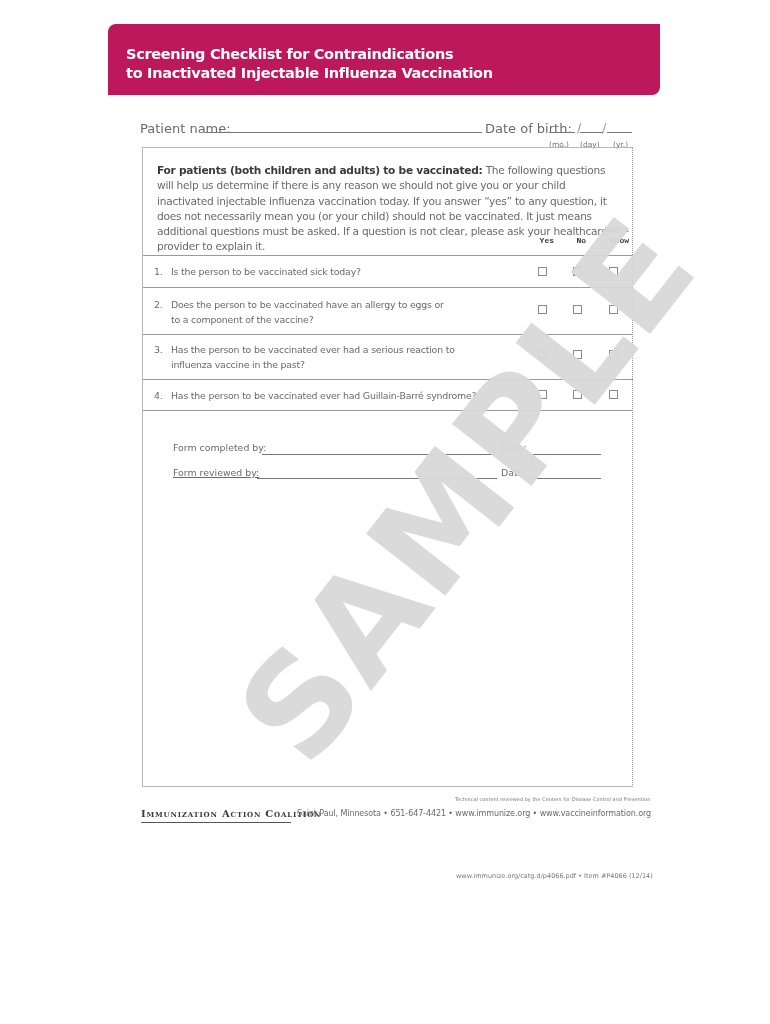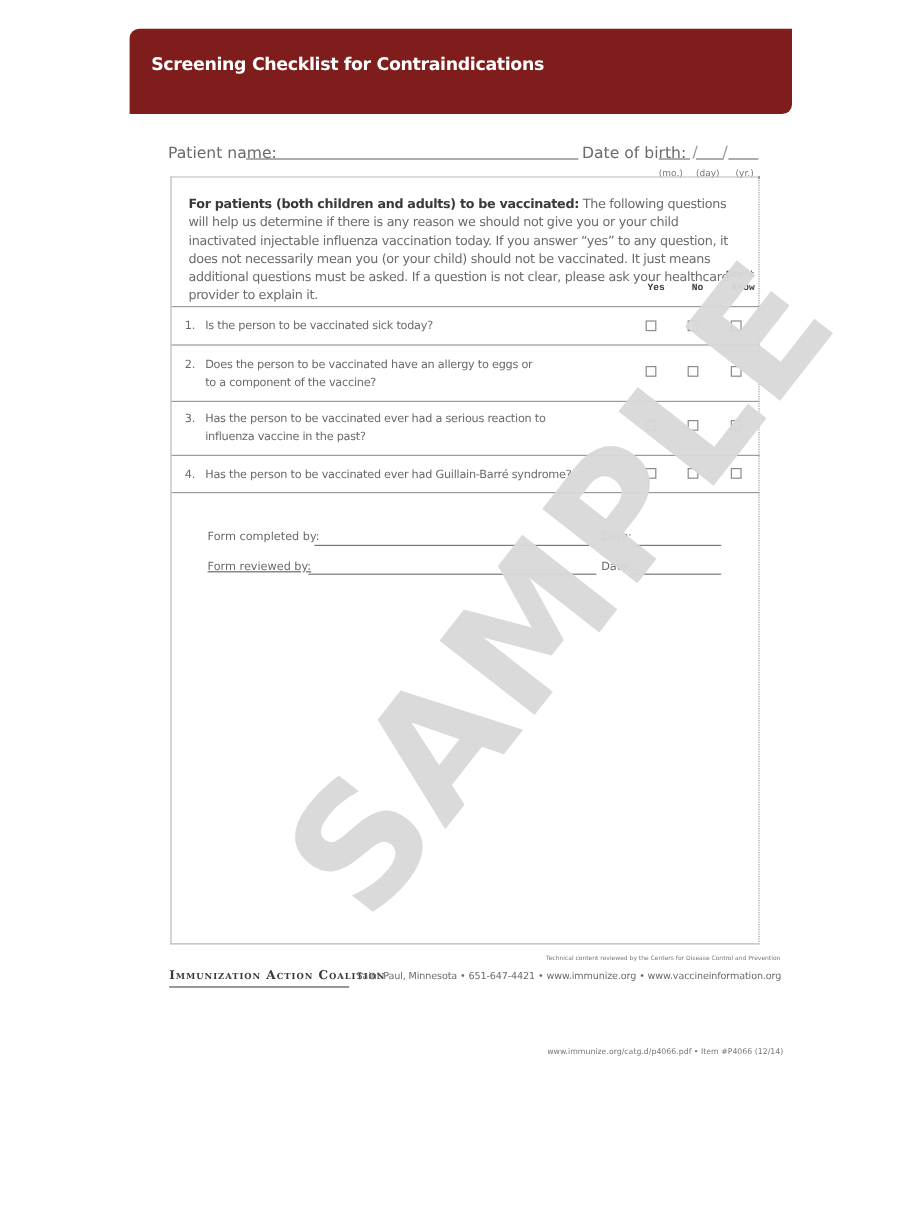--- a/index.html
+++ b/index.html
@@ -1,17 +1,17 @@
 <!DOCTYPE html>
 <html><head>
 <meta charset="utf-8">
 <style>
   html, body { margin:0; padding:0; background:#ffffff; }
   body { width:770px; height:1024px; position:relative; overflow:hidden; font-family:"DejaVu Sans", sans-serif; color:#5a5a5a; }
-  .banner { position:absolute; left:108px; top:24px; width:552px; height:71px; background:#7f1d1d; border-radius:8px 0 8px 0; }
+  .banner { position:absolute; left:108px; top:24px; width:552px; height:71px; background:#be185d; border-radius:8px 0 8px 0; }
   .banner-title { position:absolute; left:18px; top:21px; color:#ffffff; font-family:"DejaVu Sans", sans-serif; font-weight:bold; font-size:14.5px; line-height:19px; letter-spacing:-0.3px; }
   .patient-row { position:absolute; left:140px; top:121px; width:492px; height:14px; font-size:13px; color:#6a6a6a; font-family:"DejaVu Sans", sans-serif; }
   .patient-row span { position:absolute; top:0; white-space:nowrap; }
   .uline { position:absolute; border-bottom:1px solid #777; height:0; }
   .dob-sub { position:absolute; top:140px; font-size:7.5px; color:#777; font-family:"DejaVu Sans", sans-serif; }
   .box { position:absolute; left:142px; top:147px; width:491px; height:640px; border:1px solid #b8b8b8; border-right:1px dotted #999; box-sizing:border-box; }
   .intro { position:absolute; left:157px; top:163px; width:460px; font-size:10.6px; line-height:15.3px; color:#6a6a6a; font-family:"DejaVu Sans", sans-serif; letter-spacing:-0.25px; }
   .intro b { color:#3a3a3a; font-weight:bold; }
   .colhead { position:absolute; font-size:8px; font-weight:bold; color:#3a3a3a; text-align:right; line-height:11px; font-family:Liberation Mono, monospace; }
   .rowline { position:absolute; left:143px; width:490px; border-top:1px solid #9a9a9a; }
@@ -27,20 +27,21 @@
   .org-line { position:absolute; left:141px; top:822px; width:150px; border-top:1px solid #555; }
   .contact { position:absolute; left:297px; top:809px; font-size:8px; color:#6a6a6a; font-family:"DejaVu Sans", sans-serif; white-space:nowrap; letter-spacing:-0.1px; }
   .itemref { position:absolute; left:456px; top:872px; font-size:6.5px; color:#777; font-family:"DejaVu Sans", sans-serif; white-space:nowrap; }
 </style>
 </head>
 <body>
 
 <div class="banner">
   <div class="banner-title">
     <div>Screening Checklist for Contraindications</div>
+    <div>to Inactivated Injectable Influenza Vaccination</div>
   </div>
 </div>
 
 <div class="patient-row">
   <span style="left:0;">Patient name:</span>
   <span style="left:345px;">Date of birth:</span>
   <span style="left:437px; top:-1px; color:#999;">/</span>
   <span style="left:462px; top:-1px; color:#999;">/</span>
 </div>
 <div class="uline" style="left:205px; top:132px; width:277px;"></div>

